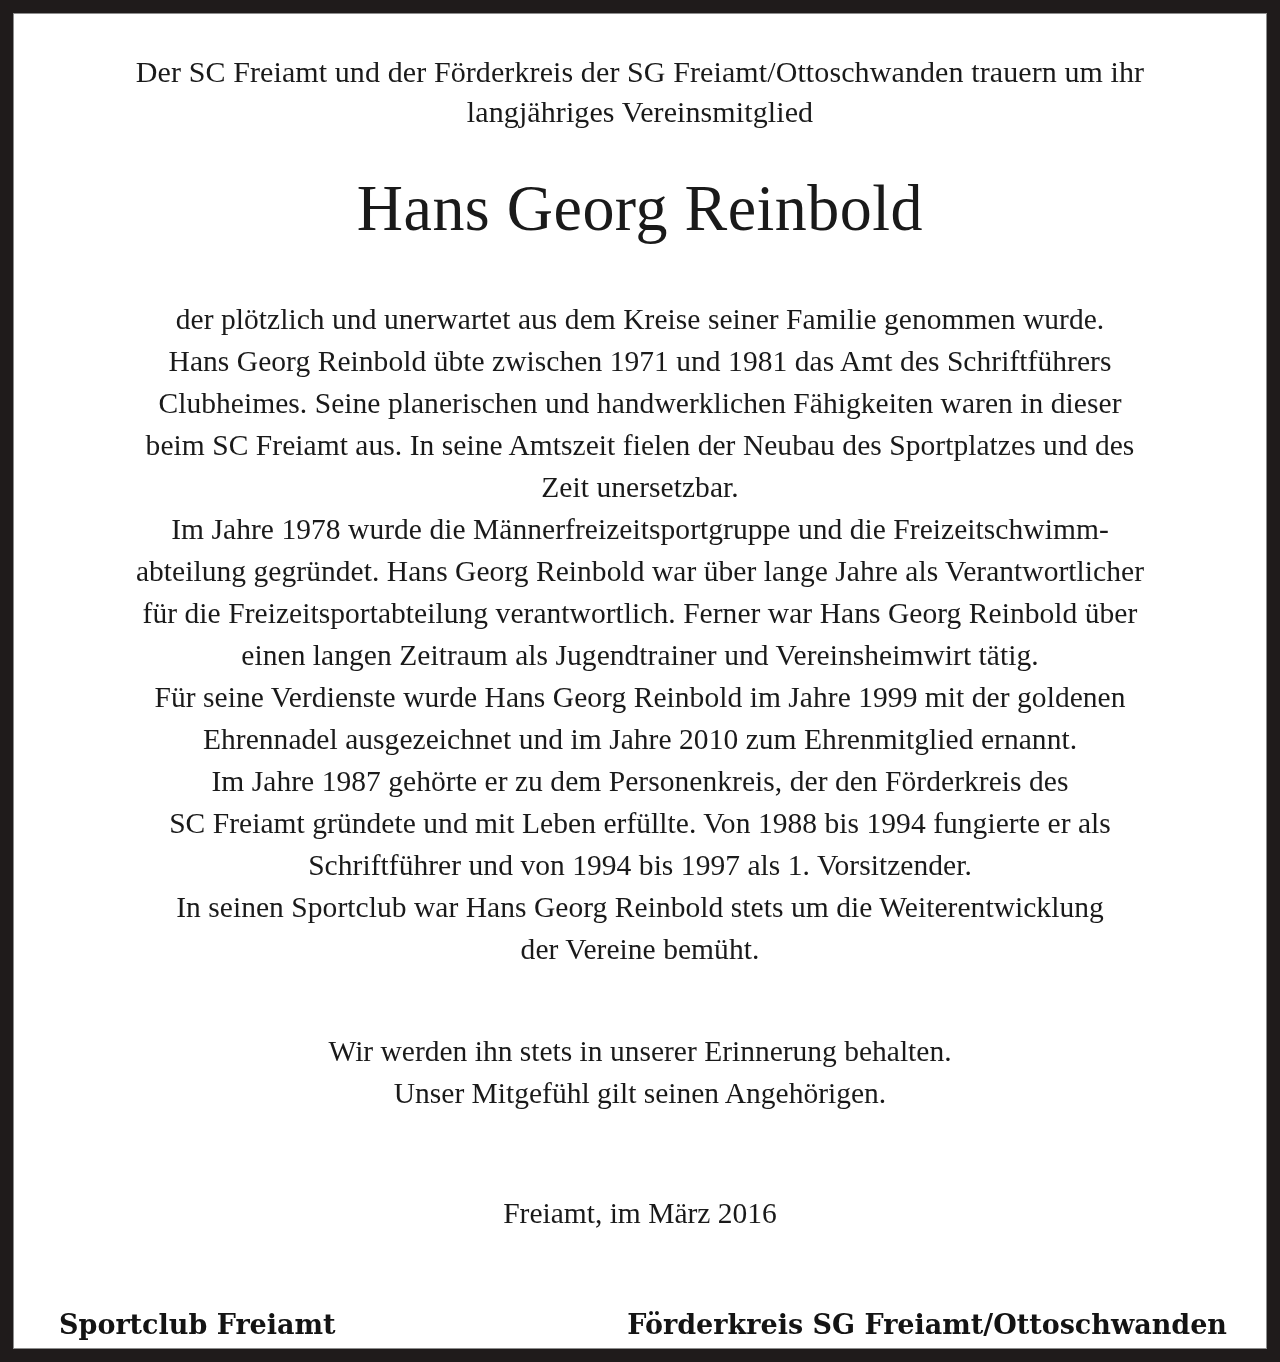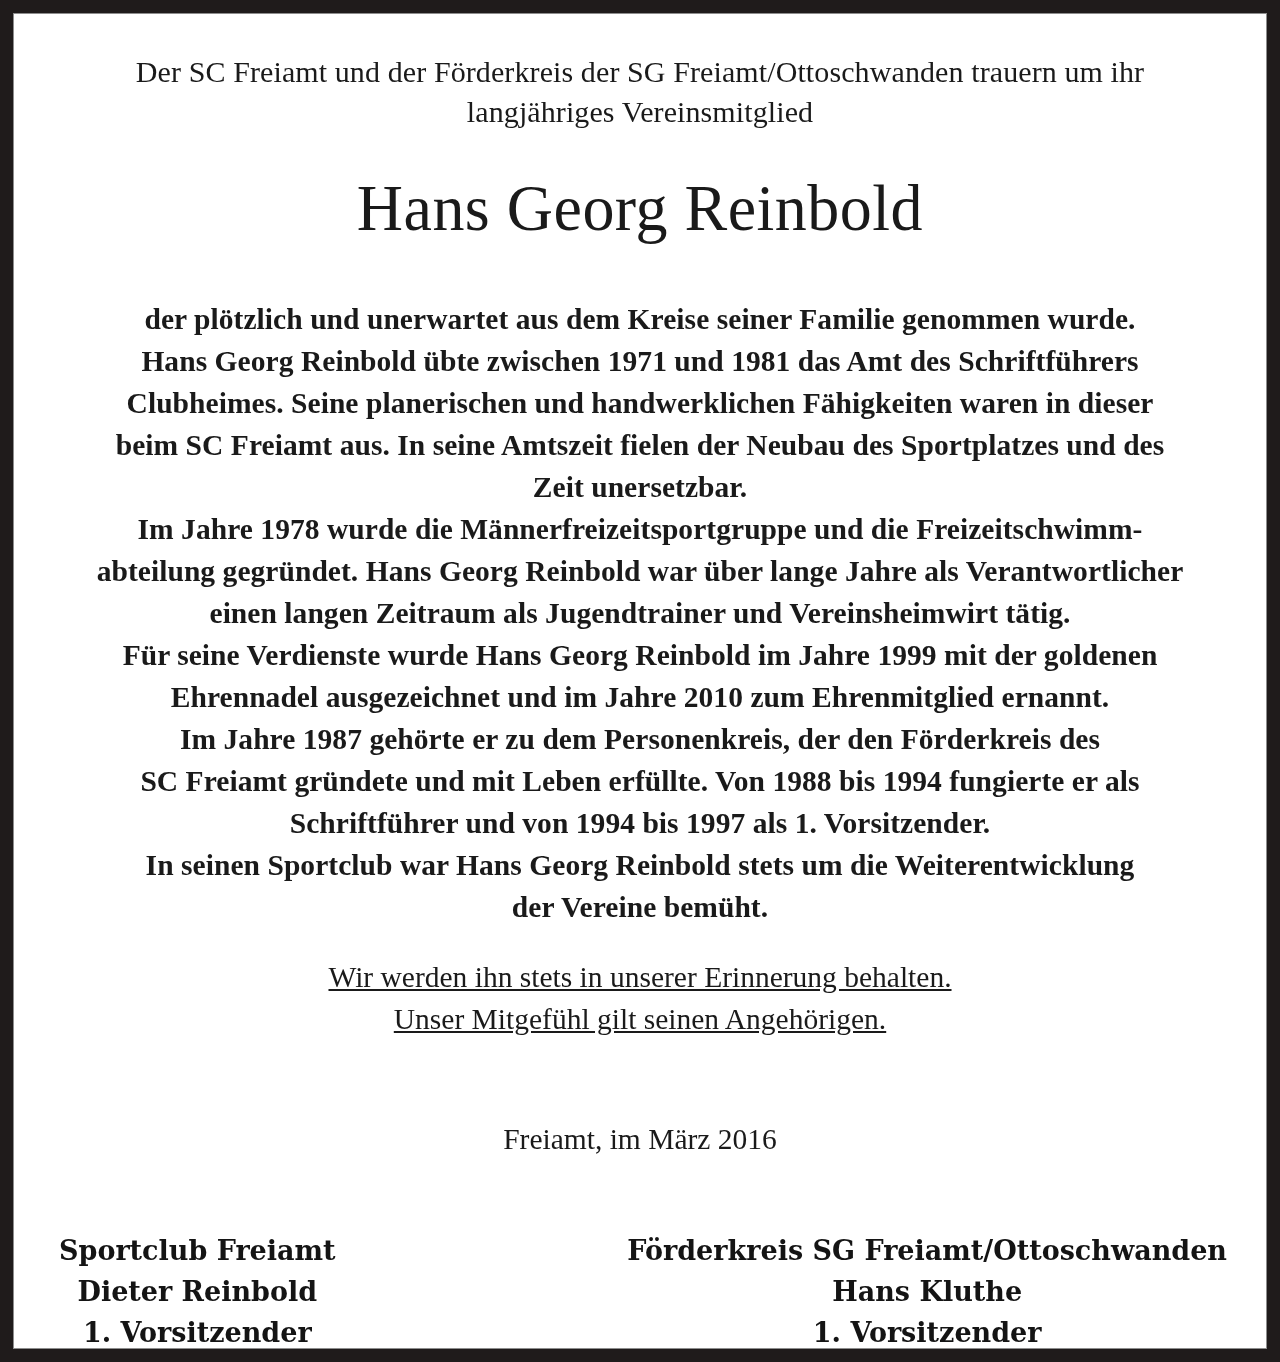--- a/index.html
+++ b/index.html
@@ -52,36 +52,34 @@
   }
 
   .body-block {
     width: 1190px;
     text-align: center;
     font-size: 29.5px;
     line-height: 42px;
     color: #1a1a1a;
     margin-top: 52px;
     letter-spacing: 0.05px;
-    font-weight: bold;
   }
 
   .body-line {
     white-space: nowrap;
     display: block;
   }
 
   .closing-block {
     width: 1190px;
     text-align: center;
     font-size: 29.5px;
     line-height: 42px;
     color: #1a1a1a;
-    margin-top: 28px;
-    text-decoration: underline;
+    margin-top: 60px;
   }
 
   .closing-line {
     white-space: nowrap;
     display: block;
   }
 
   .place-date {
     width: 1190px;
     text-align: center;
@@ -136,20 +134,21 @@
     <div class="deceased-name">Hans Georg Reinbold</div>
 
     <div class="body-block">
       <span class="body-line">der plötzlich und unerwartet aus dem Kreise seiner Familie genommen wurde.</span>
       <span class="body-line">Hans Georg Reinbold übte zwischen 1971 und 1981 das Amt des Schriftführers</span>
       <span class="body-line">Clubheimes. Seine planerischen und handwerklichen Fähigkeiten waren in dieser</span>
       <span class="body-line">beim SC Freiamt aus. In seine Amtszeit fielen der Neubau des Sportplatzes und des</span>
       <span class="body-line">Zeit unersetzbar.</span>
       <span class="body-line">Im Jahre 1978 wurde die Männerfreizeitsportgruppe und die Freizeitschwimm-</span>
       <span class="body-line">abteilung gegründet. Hans Georg Reinbold war über lange Jahre als Verantwortlicher</span>
+      <span class="body-line">für die Freizeitsportabteilung verantwortlich. Ferner war Hans Georg Reinbold über</span>
       <span class="body-line">einen langen Zeitraum als Jugendtrainer und Vereinsheimwirt tätig.</span>
       <span class="body-line">Für seine Verdienste wurde Hans Georg Reinbold im Jahre 1999 mit der goldenen</span>
       <span class="body-line">Ehrennadel ausgezeichnet und im Jahre 2010 zum Ehrenmitglied ernannt.</span>
       <span class="body-line">Im Jahre 1987 gehörte er zu dem Personenkreis, der den Förderkreis des</span>
       <span class="body-line">SC Freiamt gründete und mit Leben erfüllte. Von 1988 bis 1994 fungierte er als</span>
       <span class="body-line">Schriftführer und von 1994 bis 1997 als 1. Vorsitzender.</span>
       <span class="body-line">In seinen Sportclub war Hans Georg Reinbold stets um die Weiterentwicklung</span>
       <span class="body-line">der Vereine bemüht.</span>
     </div>
 

